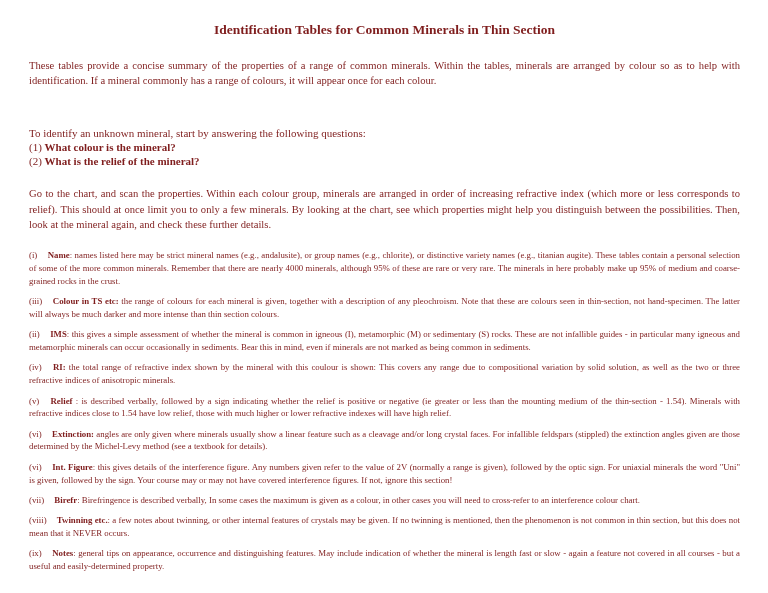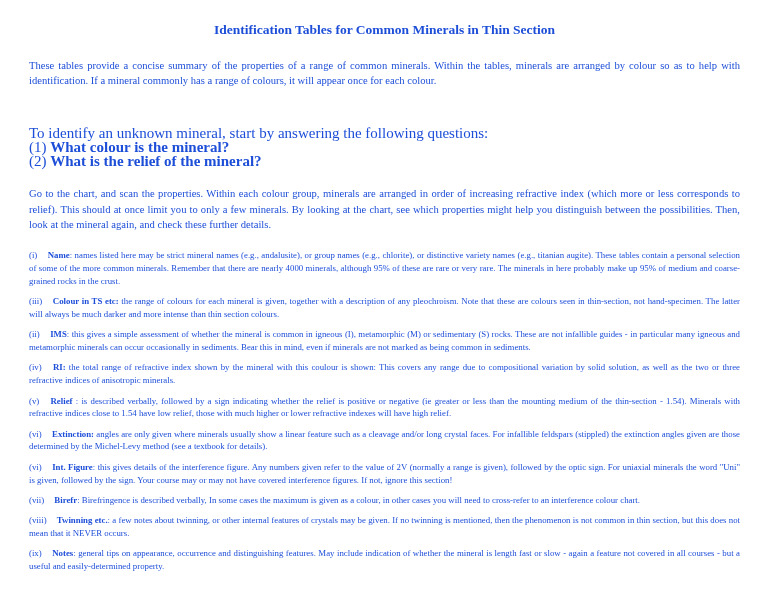--- a/index.html
+++ b/index.html
@@ -1,20 +1,20 @@
 <!DOCTYPE html>
 <html><head>
 <meta charset="utf-8">
 <style>
   html, body { margin: 0; padding: 0; background: #ffffff; }
   .page {
     width: 768px;
     height: 574px;
     background: #ffffff;
-    color: #1d4ed8;
+    color: #7f1d1d;
     font-family: "Liberation Serif", serif;
     box-sizing: border-box;
     overflow: hidden;
     position: relative;
   }
   .content {
     padding: 20px 28px 0 29px;
   }
   .doc-title {
     font-size: 13.5px;
@@ -23,21 +23,21 @@
     margin: 2px 0 20px 0;
   }
   p { margin: 0; }
   .body-para {
     font-size: 10.6px;
     line-height: 15.3px;
     text-align: justify;
     margin-bottom: 17px;
   }
   .questions-block {
-    font-size: 15px;
+    font-size: 11px;
     line-height: 14.3px;
     margin-bottom: 18px;
     margin-top: 37px;
   }
   .question-line b { font-weight: bold; }
   .notes-heading {
     font-size: 8.8px;
     font-weight: bold;
     line-height: 12.8px;
     margin-bottom: 0;

